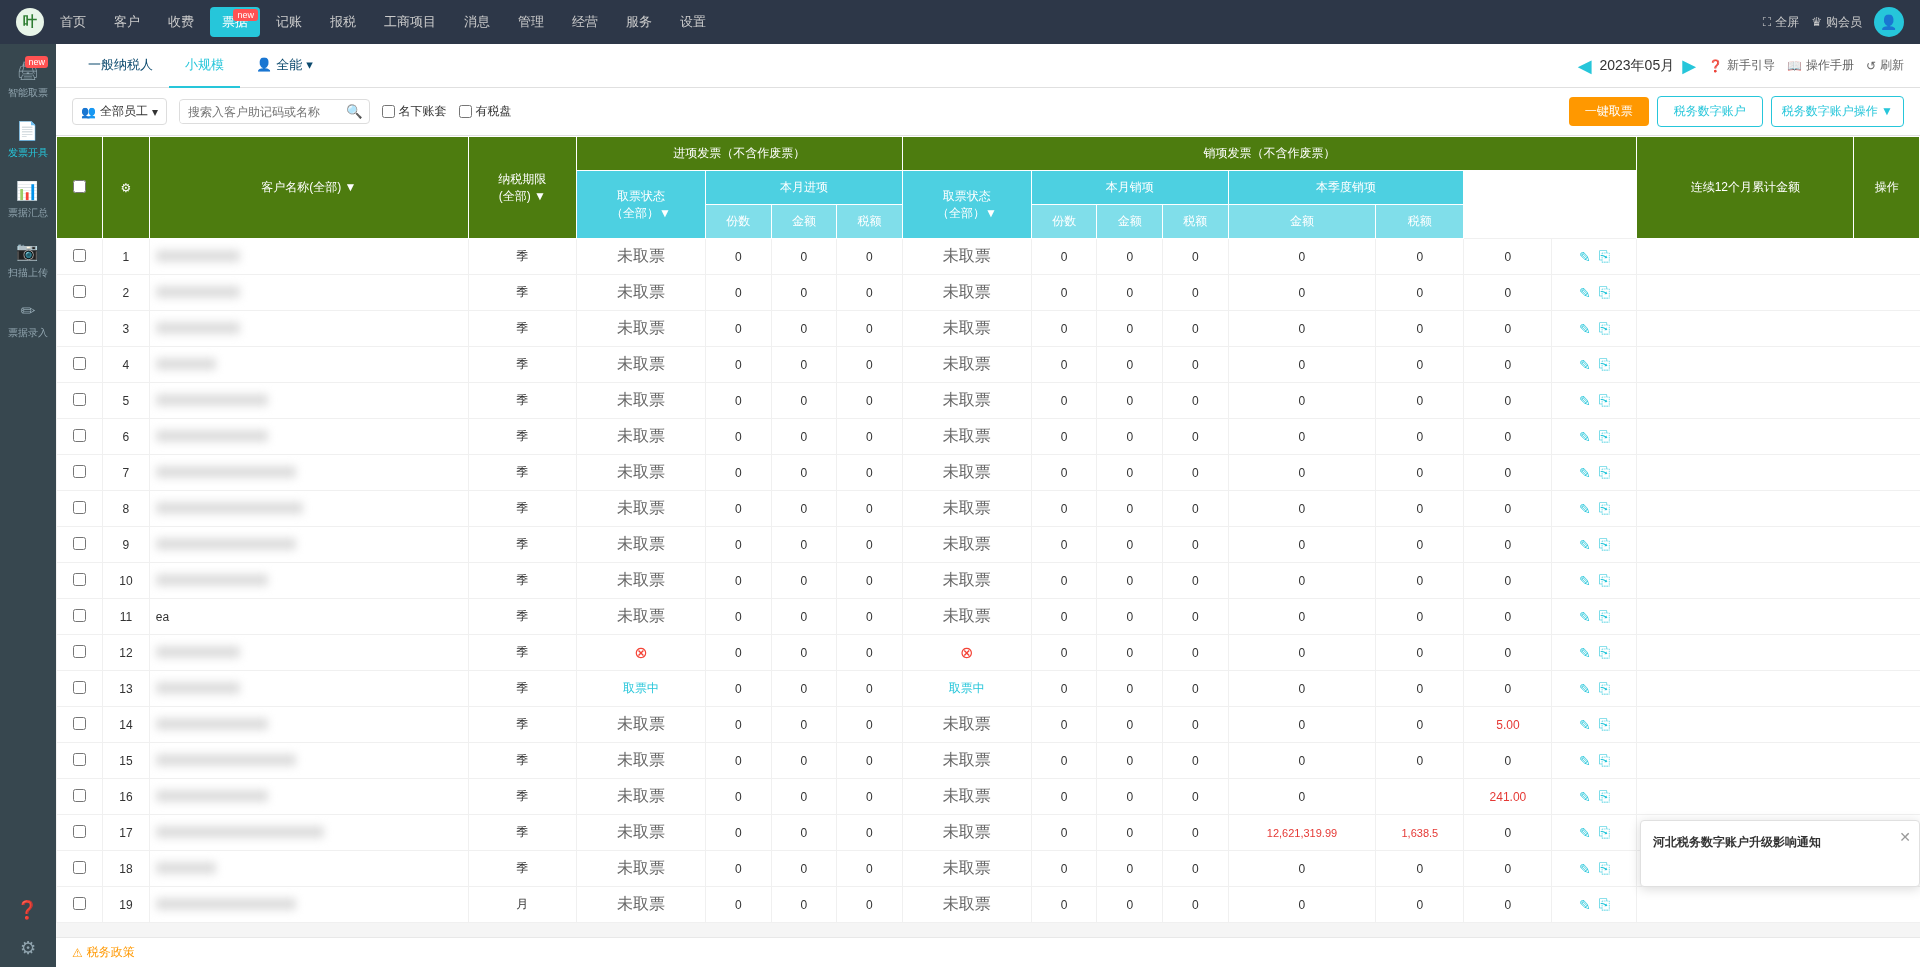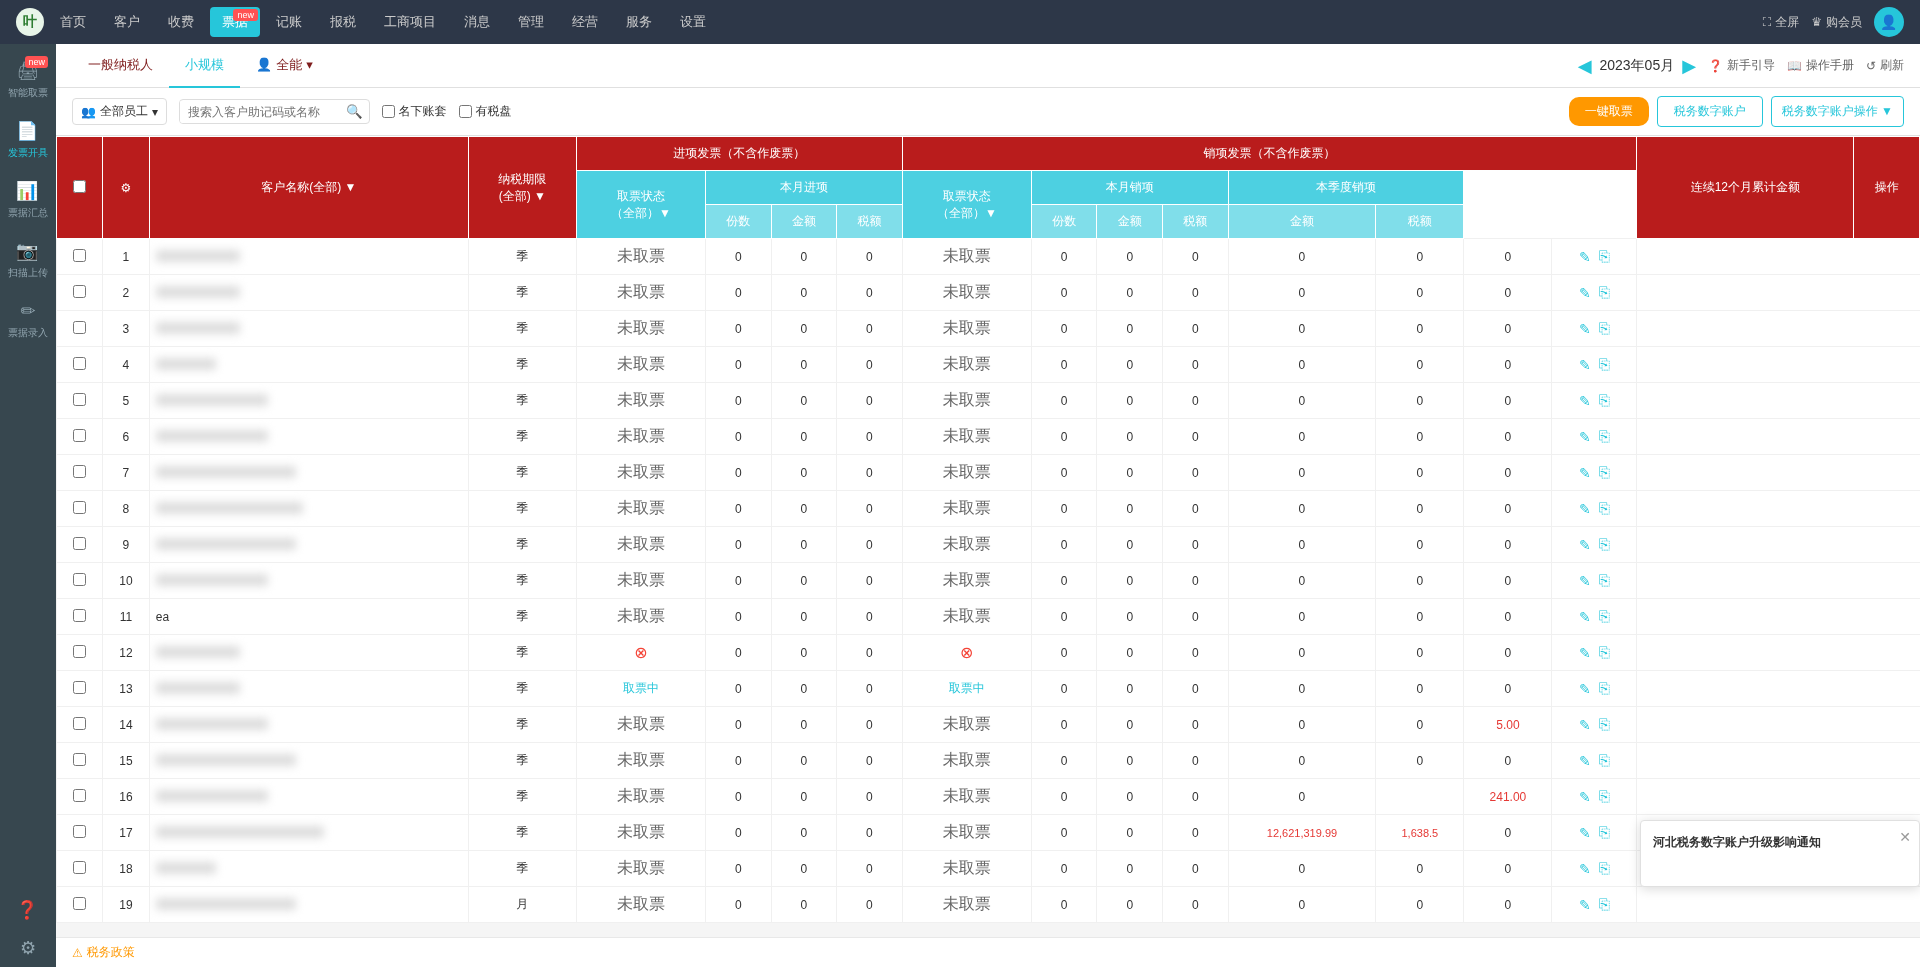--- a/index.html
+++ b/index.html
@@ -24,47 +24,47 @@
     .sidebar-item.active { color: #26c6da; }
     .sidebar-icon { font-size: 18px; }
     .sidebar-badge { background: #ff5252; color: #fff; font-size: 9px; padding: 1px 3px; border-radius: 3px; position: absolute; top: 4px; right: 6px; }
     .sidebar-bottom { margin-top: auto; }
 
     
     .main { flex: 1; display: flex; flex-direction: column; overflow: hidden; background: #f5f5f5; }
 
     
     .sub-tabs { display: flex; align-items: center; background: #fff; padding: 0 16px; border-bottom: 1px solid #e0e0e0; height: 44px; gap: 0; }
-    .sub-tab { padding: 12px 16px; cursor: pointer; font-size: 13px; color: #7f1d1d; border-bottom: 2px solid transparent; }
+    .sub-tab { padding: 12px 16px; cursor: pointer; font-size: 13px; color: #0c4a6e; border-bottom: 2px solid transparent; }
     .sub-tab.active { color: #26c6da; border-bottom: 2px solid #26c6da; font-weight: 500; }
     .sub-tab-icon { display: flex; align-items: center; gap: 4px; }
     .sub-tabs-right { margin-left: auto; display: flex; align-items: center; gap: 12px; }
     .period-nav { display: flex; align-items: center; gap: 8px; font-size: 14px; font-weight: 500; color: #333; }
     .period-btn { cursor: pointer; color: #26c6da; font-size: 18px; background: none; border: none; }
     .top-actions { display: flex; align-items: center; gap: 12px; font-size: 12px; color: #666; }
     .top-actions span { cursor: pointer; display: flex; align-items: center; gap: 4px; }
 
     
     .toolbar { display: flex; align-items: center; background: #fff; padding: 8px 16px; border-bottom: 1px solid #e0e0e0; gap: 12px; }
     .filter-group { display: flex; align-items: center; gap: 8px; }
     .select-box { display: flex; align-items: center; gap: 4px; border: 1px solid #ddd; border-radius: 4px; padding: 4px 8px; background: #fff; cursor: pointer; font-size: 12px; }
     .search-box { display: flex; align-items: center; border: 1px solid #ddd; border-radius: 4px; overflow: hidden; }
     .search-box input { border: none; outline: none; padding: 4px 8px; font-size: 12px; width: 160px; }
     .search-btn { background: none; border: none; padding: 4px 6px; cursor: pointer; color: #999; }
     .checkbox-label { display: flex; align-items: center; gap: 4px; font-size: 12px; color: #333; cursor: pointer; }
     .toolbar-right { margin-left: auto; display: flex; align-items: center; gap: 8px; }
-    .btn-primary { background: #ff9800; color: #fff; border: none; border-radius: 10px; padding: 6px 16px; font-size: 12px; cursor: pointer; white-space: nowrap; }
+    .btn-primary { background: #ff9800; color: #fff; border: none; border-radius: 4px; padding: 6px 16px; font-size: 12px; cursor: pointer; white-space: nowrap; }
     .btn-outline { background: #fff; color: #26c6da; border: 1px solid #26c6da; border-radius: 4px; padding: 6px 16px; font-size: 12px; cursor: pointer; white-space: nowrap; }
     .btn-dropdown { display: flex; align-items: flex-end; gap: 4px; background: #fff; color: #26c6da; border: 1px solid #26c6da; border-radius: 4px; padding: 6px 10px; font-size: 12px; cursor: pointer; }
 
     
     .table-container { flex: 1; overflow: auto; }
     table { width: 100%; border-collapse: collapse; background: #fff; }
     thead tr th { background: #26c6da; color: #fff; font-size: 12px; font-weight: 500; padding: 8px 6px; text-align: center; white-space: nowrap; border: 1px solid rgba(255,255,255,0.2); position: sticky; top: 0; z-index: 10; }
-    thead tr.header-row-1 th { background: #b91c1c; }
+    thead tr.header-row-1 th { background: #4d7c0f; }
     thead tr.header-row-2 th { background: #4dd0e1; }
     thead tr.header-row-3 th { background: #80deea; }
     tbody tr { border-bottom: 1px solid #f0f0f0; }
     tbody td { padding: 7px 6px; text-align: center; font-size: 12px; color: #333; border: 1px solid #f0f0f0; }
     .col-name { text-align: left; max-width: 180px; overflow: hidden; }
     .blurred { filter: blur(4px); background: #ddd; border-radius: 2px; display: inline-block; }
     .status-badge { font-size: 16px; color: #666; white-space: nowrap; }
     .status-fetching { color: #26c6da; }
     .action-btns { display: flex; gap: 4px; justify-content: center; }
     .action-btn { background: none; border: none; cursor: pointer; color: #26c6da; font-size: 14px; padding: 2px; }

